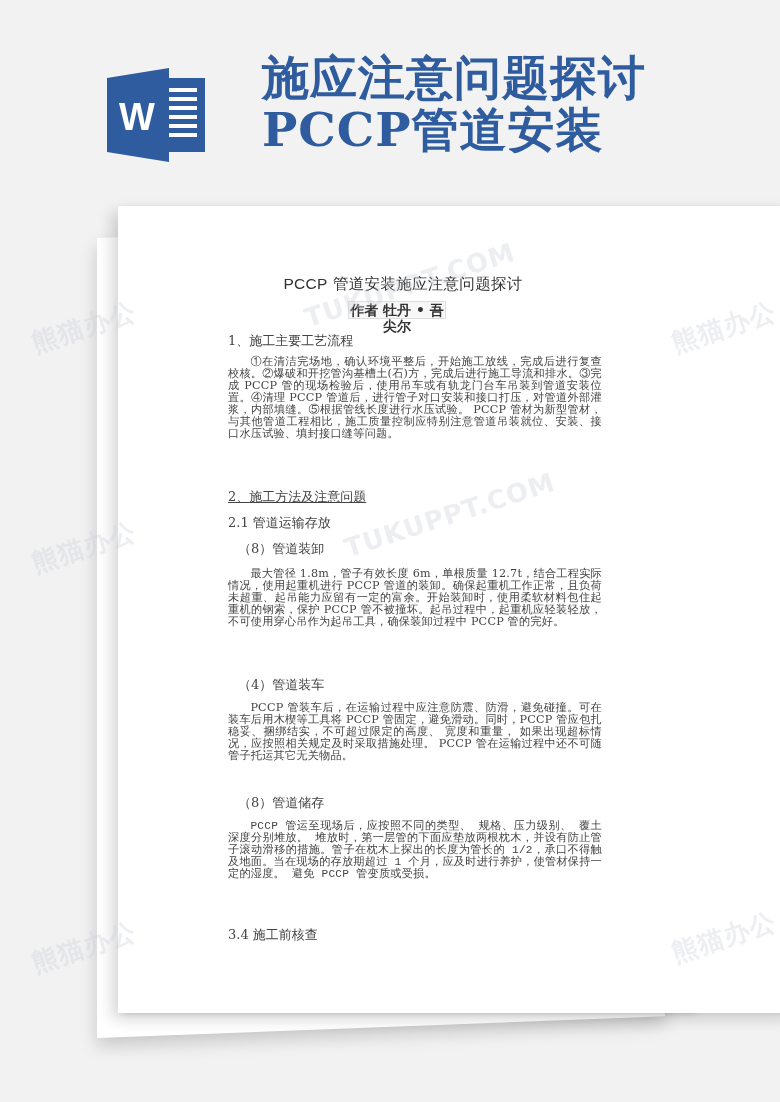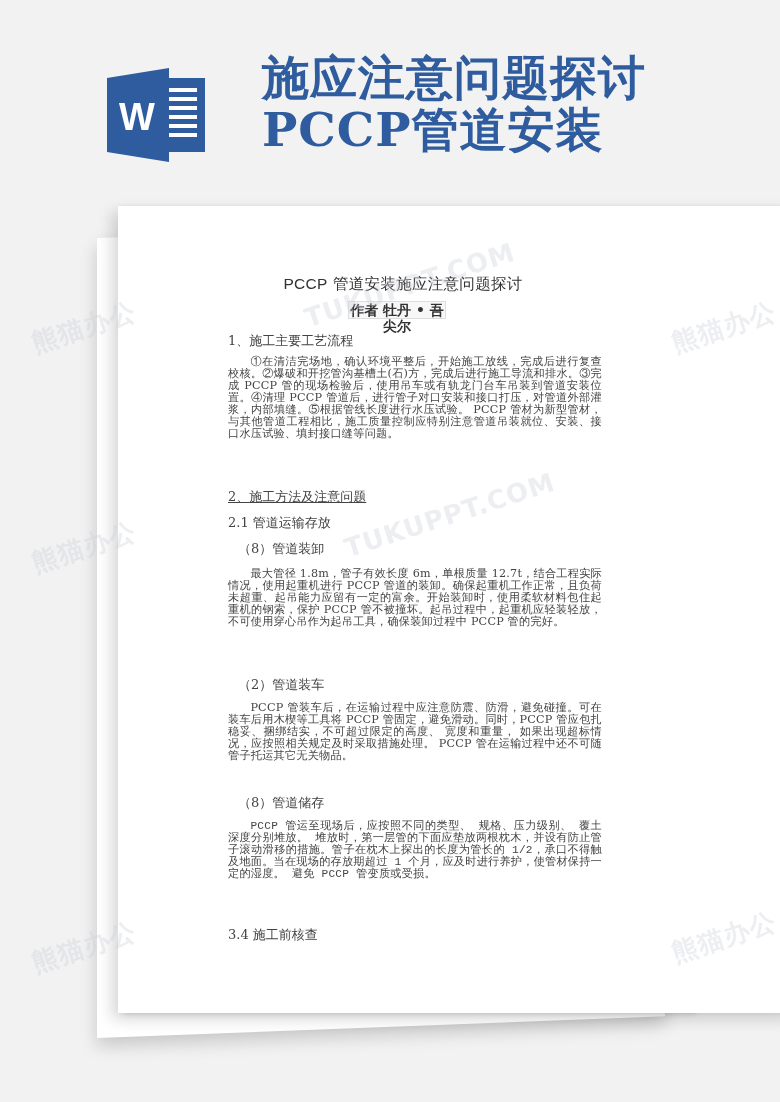--- a/index.html
+++ b/index.html
@@ -93,21 +93,21 @@
   </div>
   <div class="author">作者 牡丹 • 吾尖尔</div>
 
   <div class="body">
     <div class="h" style="top:126px;">1、施工主要工艺流程</div>
     <div class="p indent" style="top:150px;">①在清洁完场地，确认环境平整后，开始施工放线，完成后进行复查校核。②爆破和开挖管沟基槽土(石)方，完成后进行施工导流和排水。③完成 PCCP 管的现场检验后，使用吊车或有轨龙门台车吊装到管道安装位置。④清理 PCCP 管道后，进行管子对口安装和接口打压，对管道外部灌浆，内部填缝。⑤根据管线长度进行水压试验。 PCCP 管材为新型管材，与其他管道工程相比，施工质量控制应特别注意管道吊装就位、安装、接口水压试验、填封接口缝等问题。</div>
     <div class="h" style="top:282px;text-decoration:underline;">2、施工方法及注意问题</div>
     <div class="h sub" style="top:308px;">2.1 管道运输存放</div>
     <div class="h paren" style="top:334px;">（8）管道装卸</div>
     <div class="p indent" style="top:362px;">最大管径 1.8m，管子有效长度 6m，单根质量 12.7t，结合工程实际情况，使用起重机进行 PCCP 管道的装卸。确保起重机工作正常，且负荷未超重、起吊能力应留有一定的富余。开始装卸时，使用柔软材料包住起重机的钢索，保护 PCCP 管不被撞坏。起吊过程中，起重机应轻装轻放， 不可使用穿心吊作为起吊工具，确保装卸过程中 PCCP 管的完好。</div>
-    <div class="h paren" style="top:470px;">（2）管道装车</div>
+    <div class="h paren" style="top:470px;">（4）管道装车</div>
     <div class="p indent" style="top:496px;">PCCP 管装车后，在运输过程中应注意防震、防滑，避免碰撞。可在装车后用木楔等工具将 PCCP 管固定，避免滑动。同时，PCCP 管应包扎稳妥、捆绑结实，不可超过限定的高度、 宽度和重量， 如果出现超标情况，应按照相关规定及时采取措施处理。 PCCP 管在运输过程中还不可随管子托运其它无关物品。</div>
     <div class="h paren" style="top:588px;">（8）管道储存</div>
     <div class="p indent" style="top:614px;font-family:Liberation Mono, monospace;">PCCP 管运至现场后，应按照不同的类型、 规格、压力级别、 覆土深度分别堆放。 堆放时，第一层管的下面应垫放两根枕木，并设有防止管子滚动滑移的措施。管子在枕木上探出的长度为管长的 1/2，承口不得触及地面。当在现场的存放期超过 1 个月，应及时进行养护，使管材保持一定的湿度。 避免 PCCP 管变质或受损。</div>
     <div class="h sub" style="top:720px;">3.4 施工前核查</div>
   </div>
 </div>
 
 <div class="wm" style="left:30px; top:310px;"><span>熊猫办公</span></div>
 <div class="wm" style="left:300px; top:270px;"><span>TUKUPPT.COM</span></div>
 <div class="wm" style="left:30px; top:530px;"><span>熊猫办公</span></div>

